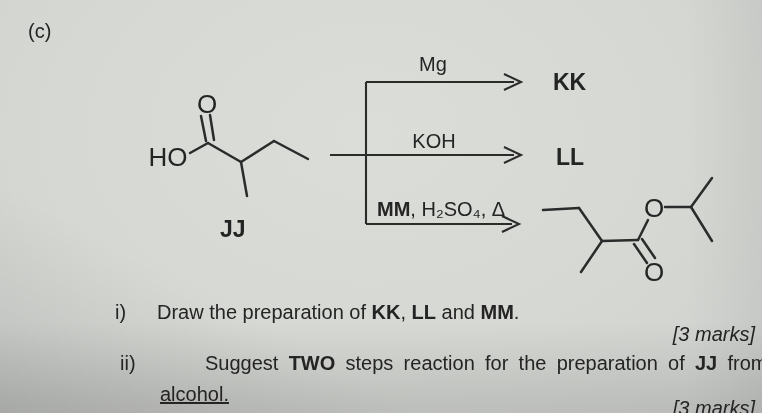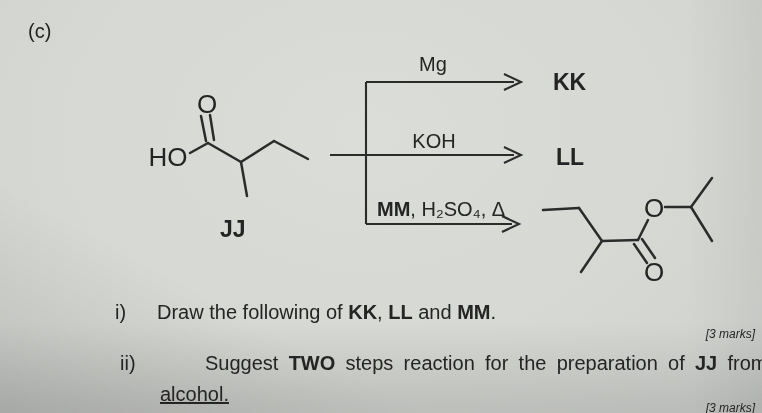--- a/index.html
+++ b/index.html
@@ -11,21 +11,21 @@
     color:#242424;
     background:
       linear-gradient(to top right, rgba(0,0,0,0.10), rgba(0,0,0,0) 28%),
       linear-gradient(180deg, rgba(0,0,0,0) 78%, rgba(0,0,0,0.10) 98%),
       linear-gradient(to left, rgba(0,0,0,0.05), rgba(0,0,0,0) 10%),
       radial-gradient(ellipse at 48% 32%, #dbddd9 0%, #d6d8d4 55%, #cfd1ce 100%);
   }
   .abs{position:absolute;}
   .txt{font-size:20px;line-height:23px;white-space:nowrap;}
   .b{font-weight:bold;}
-  .marks{font-style:italic;font-size:12px;line-height:23px;}
+  .marks{font-style:italic;font-size:20px;line-height:23px;}
   .justify{white-space:normal;text-align:justify;text-align-last:justify;margin-left:45px;}
   svg{position:absolute;left:0;top:0;}
   .bond{stroke:#2b2b2b;stroke-width:2.5;fill:none;stroke-linecap:round;}
   .arrowline{stroke:#2b2b2b;stroke-width:2.1;fill:none;}
   .chev{stroke:#2b2b2b;stroke-width:2.1;fill:none;stroke-linejoin:miter;}
   .atom{font-size:26px;fill:#242424;}
   .rlabel{font-size:20px;fill:#242424;}
   .plabel{font-size:23px;font-weight:bold;fill:#242424;}
 </style>
 </head>
@@ -77,21 +77,21 @@
       <line class="bond" x1="642" y1="239" x2="655" y2="258"></line>
       <line class="bond" x1="665" y1="207" x2="691" y2="207"></line>
       <line class="bond" x1="691" y1="207" x2="712" y2="178"></line>
       <line class="bond" x1="691" y1="207" x2="712" y2="241"></line>
       <text class="atom" x="654" y="217" text-anchor="middle">O</text>
       <text class="atom" x="654" y="281" text-anchor="middle">O</text>
     </g>
   </svg>
 
   <div class="abs txt" style="left:115px;top:301px;">i)</div>
-  <div class="abs txt" style="left:157px;top:301px;"><span>Draw the following of </span><span class="b">KK</span><span>, </span><span class="b">LL</span><span> and </span><span class="b">MM</span><span>.</span></div>
+  <div class="abs txt" style="left:157px;top:301px;"><span>Draw the preparation of </span><span class="b">KK</span><span>, </span><span class="b">LL</span><span> and </span><span class="b">MM</span><span>.</span></div>
   <div class="abs marks" style="left:455px;top:323px;width:300px;text-align:right;">[3 marks]</div>
 
   <div class="abs txt" style="left:120px;top:352px;">ii)</div>
   <div class="abs txt justify" style="left:160px;top:352px;width:595px;"><span>Suggest </span><span class="b">TWO</span><span> steps reaction for the preparation of </span><span class="b">JJ</span><span> from an</span></div>
   <div class="abs txt" style="left:160px;top:383px;text-decoration:underline;">alcohol.</div>
   <div class="abs marks" style="left:455px;top:397px;width:300px;text-align:right;">[3 marks]</div>
 
 </div>
 
 </body></html>

